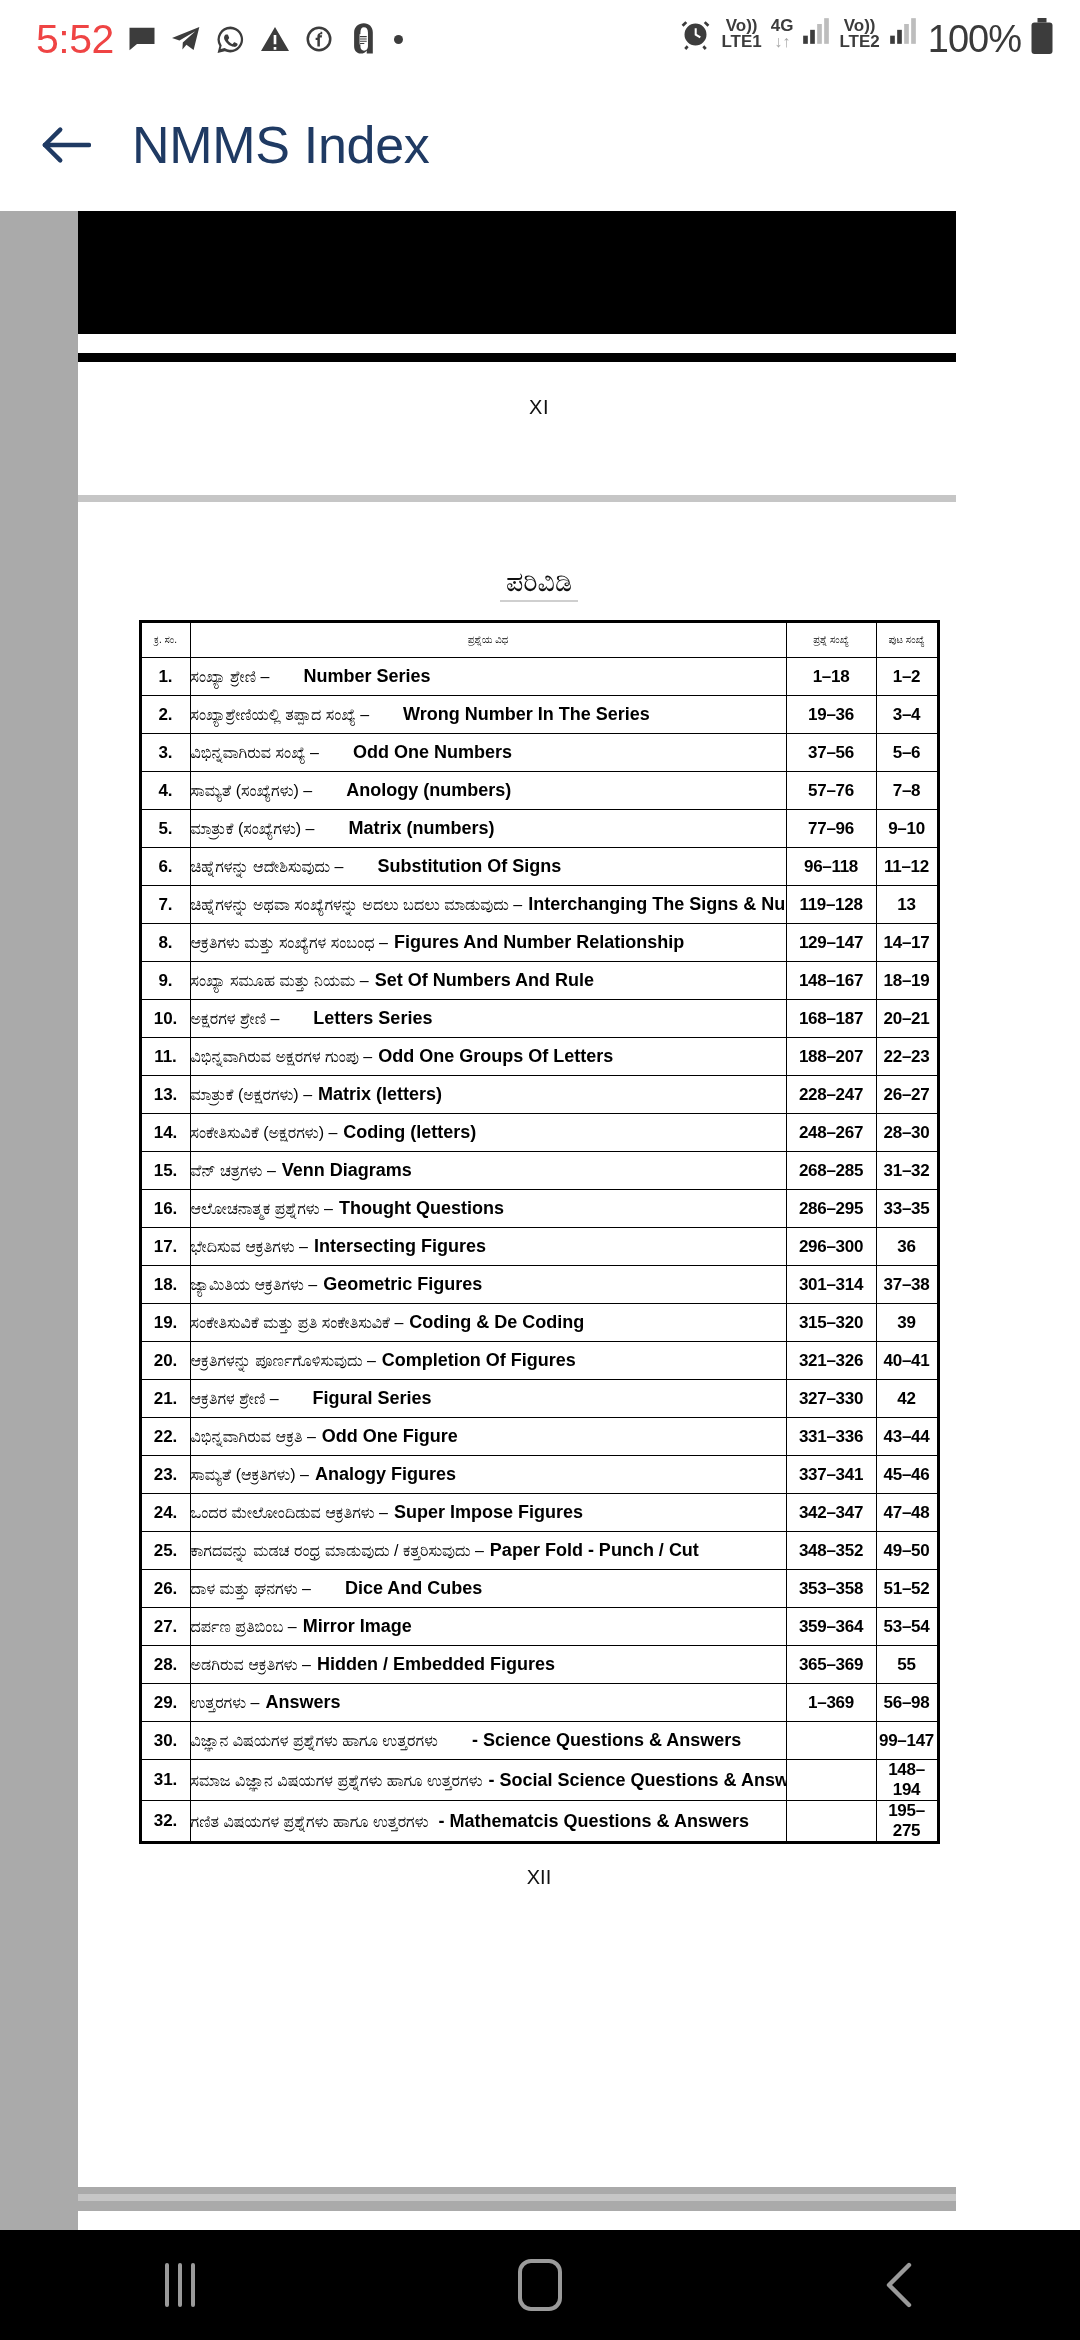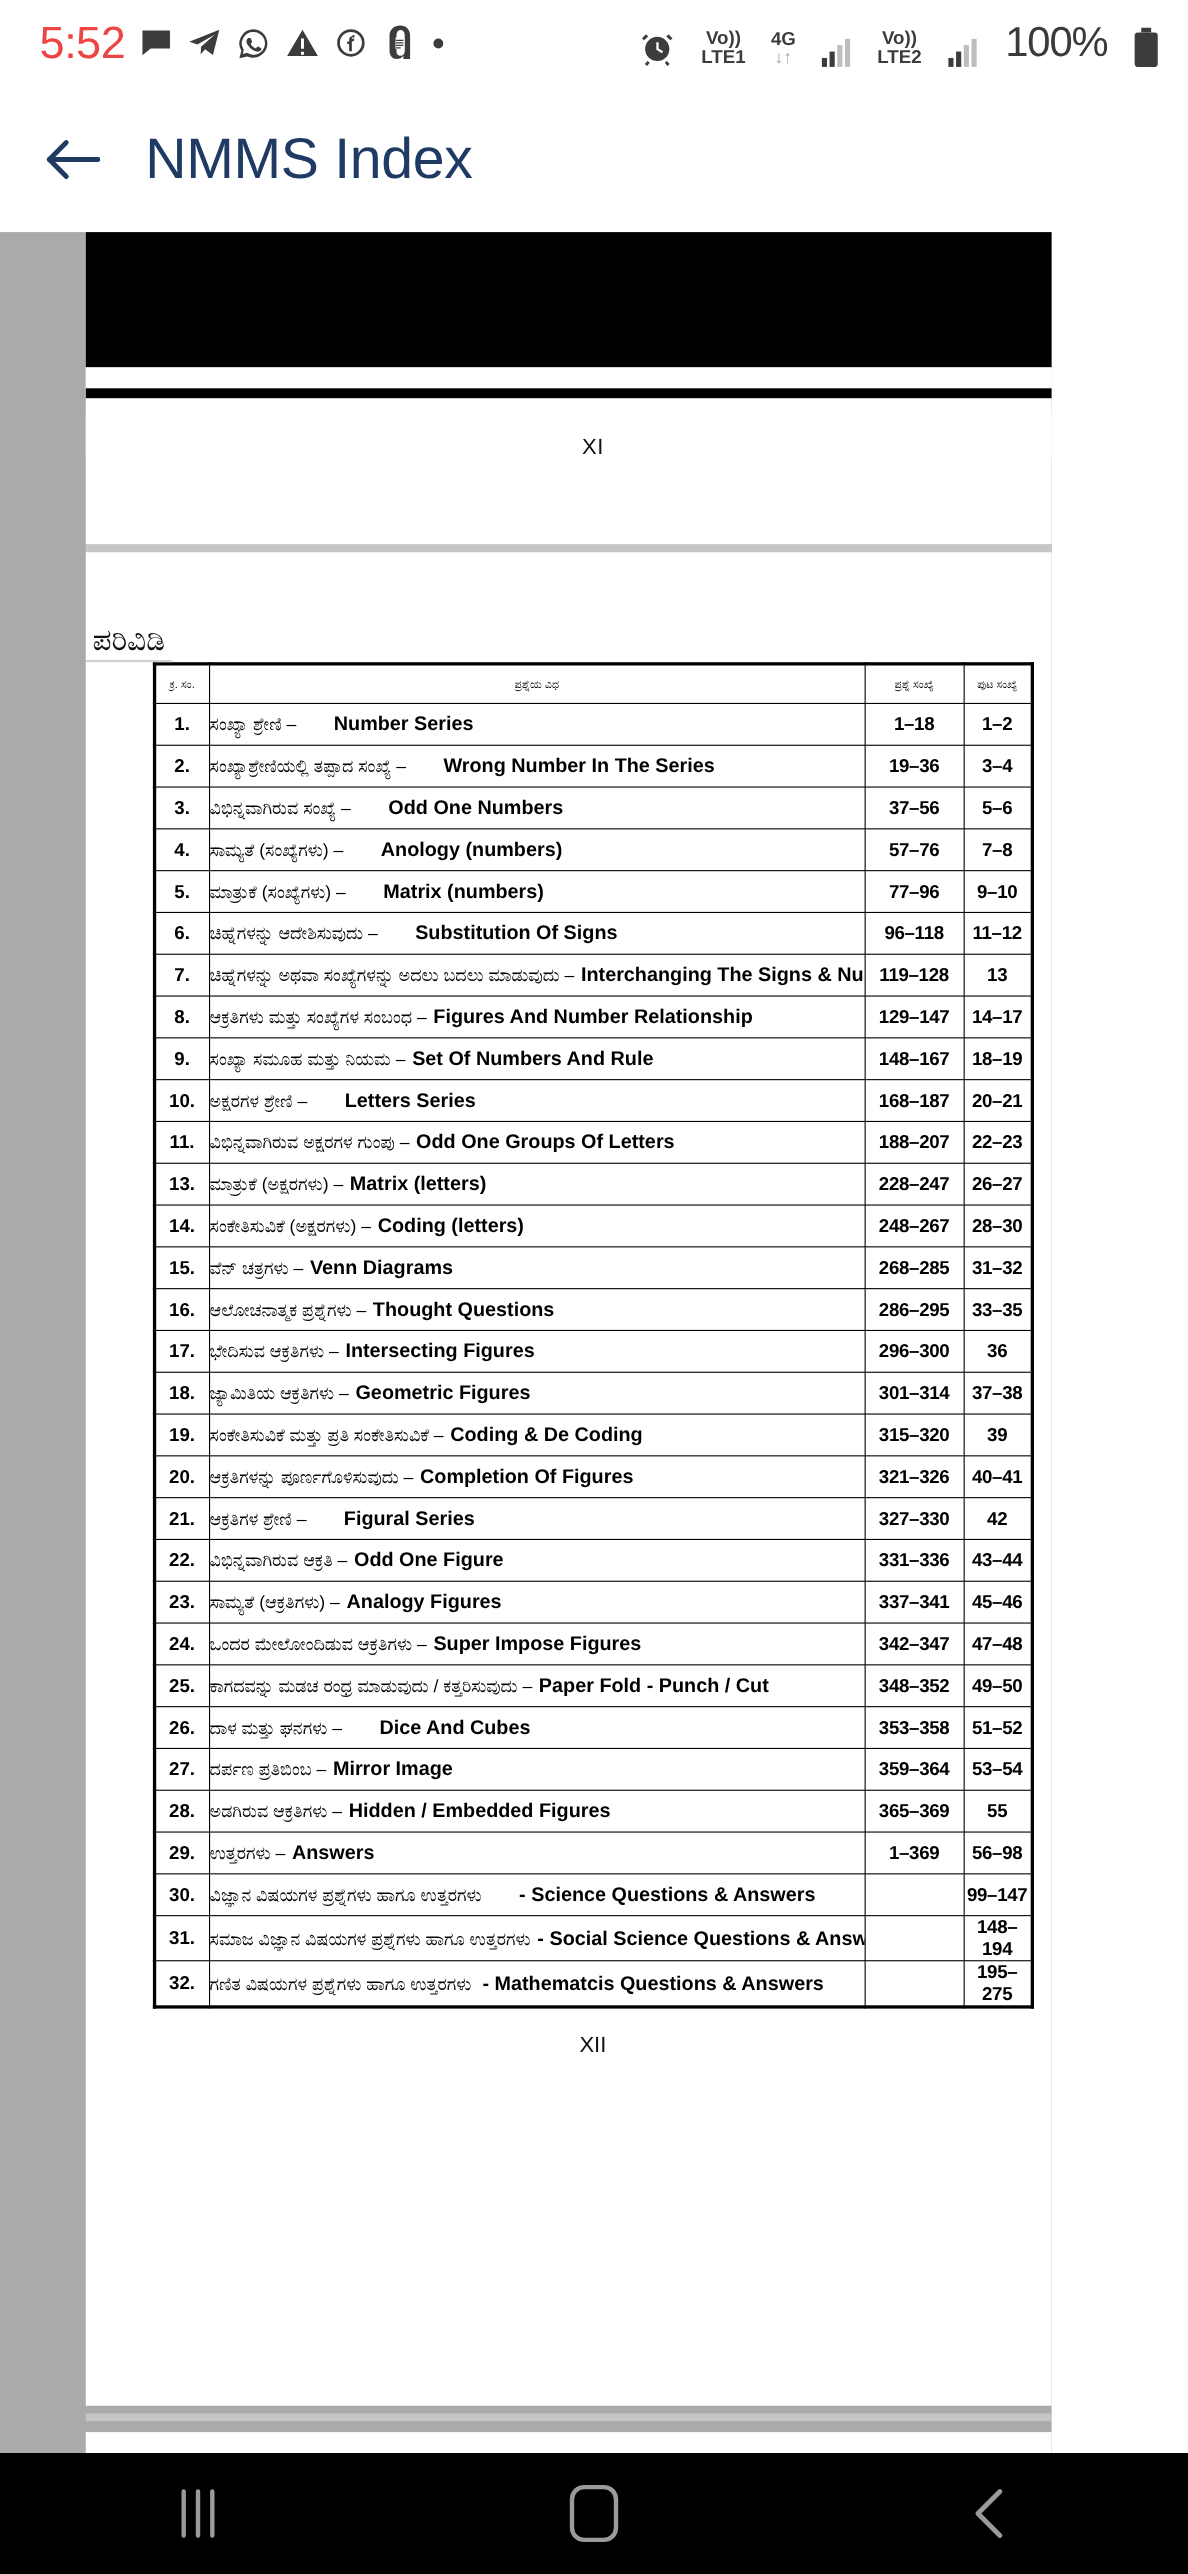--- a/index.html
+++ b/index.html
@@ -11,21 +11,21 @@
   }
 
   
   .statusbar{
     position:absolute; top:0; left:0; width:1080px; height:78px;
     display:flex; align-items:center; justify-content:space-between;
     padding:0 26px 0 36px; background:#ffffff; color:#3c3c3c;
   }
   .sb-left{ display:flex; align-items:center; gap:13px; }
   .sb-time{ font-size:41px; font-weight:400; letter-spacing:-0.5px; color:#ef4444; }
-  .sb-right{ display:flex; align-items:flex-end; gap:23px; }
+  .sb-right{ display:flex; align-items:flex-start; gap:9px; }
   .ic{ display:inline-flex; align-items:center; justify-content:center; }
   .dot-sep{ width:9px; height:9px; border-radius:50%; background:#3c3c3c; display:inline-block; margin-left:4px;}
   .volte{ font-size:17px; font-weight:bold; line-height:0.98; color:#3c3c3c; text-align:center; }
   .volte b{ display:block; font-weight:bold; }
   .pct{ font-size:38px; font-weight:400; color:#3a3a3a; letter-spacing:-1px; margin-left:2px; }
 
   
   .appbar{
     position:absolute; top:78px; left:0; width:872px; height:133px;
     background:#ffffff; display:flex; align-items:center; padding-left:40px; gap:40px;
@@ -46,21 +46,21 @@
   .blackband{ position:absolute; left:0; top:0; width:922px; height:123px; background:#000000; }
   .whitestrip{ position:absolute; left:0; top:123px; width:922px; height:28px; background:#ffffff; border-bottom:9px solid #000; }
 
   .page-xi{ top:163px; height:121px; }
   .roman{ text-align:center; font-family:"Liberation Sans", sans-serif; font-size:20px; color:#111; padding-top:22px; letter-spacing:0.5px;}
   .pagegap{ position:absolute; left:78px; width:922px; height:7px; background:#c6c6c6; }
 
   
   .page-main{ top:291px; height:1685px; }
 
-  .parividi-wrap{ display:flex; padding-top:65px; }
+  .parividi-wrap{ display:flex; justify-content:center; padding-top:65px; padding-bottom:18px; }
   .parividi{
     font-size:27px; color:#111; font-weight:400;
     padding:0 6px 2px 6px; border-bottom:2px solid #cfcfcf;
   }
 
   
   table.index{
     border-collapse:collapse; margin:0 auto;
     width:798px; table-layout:fixed;
     border:3px solid #000;

